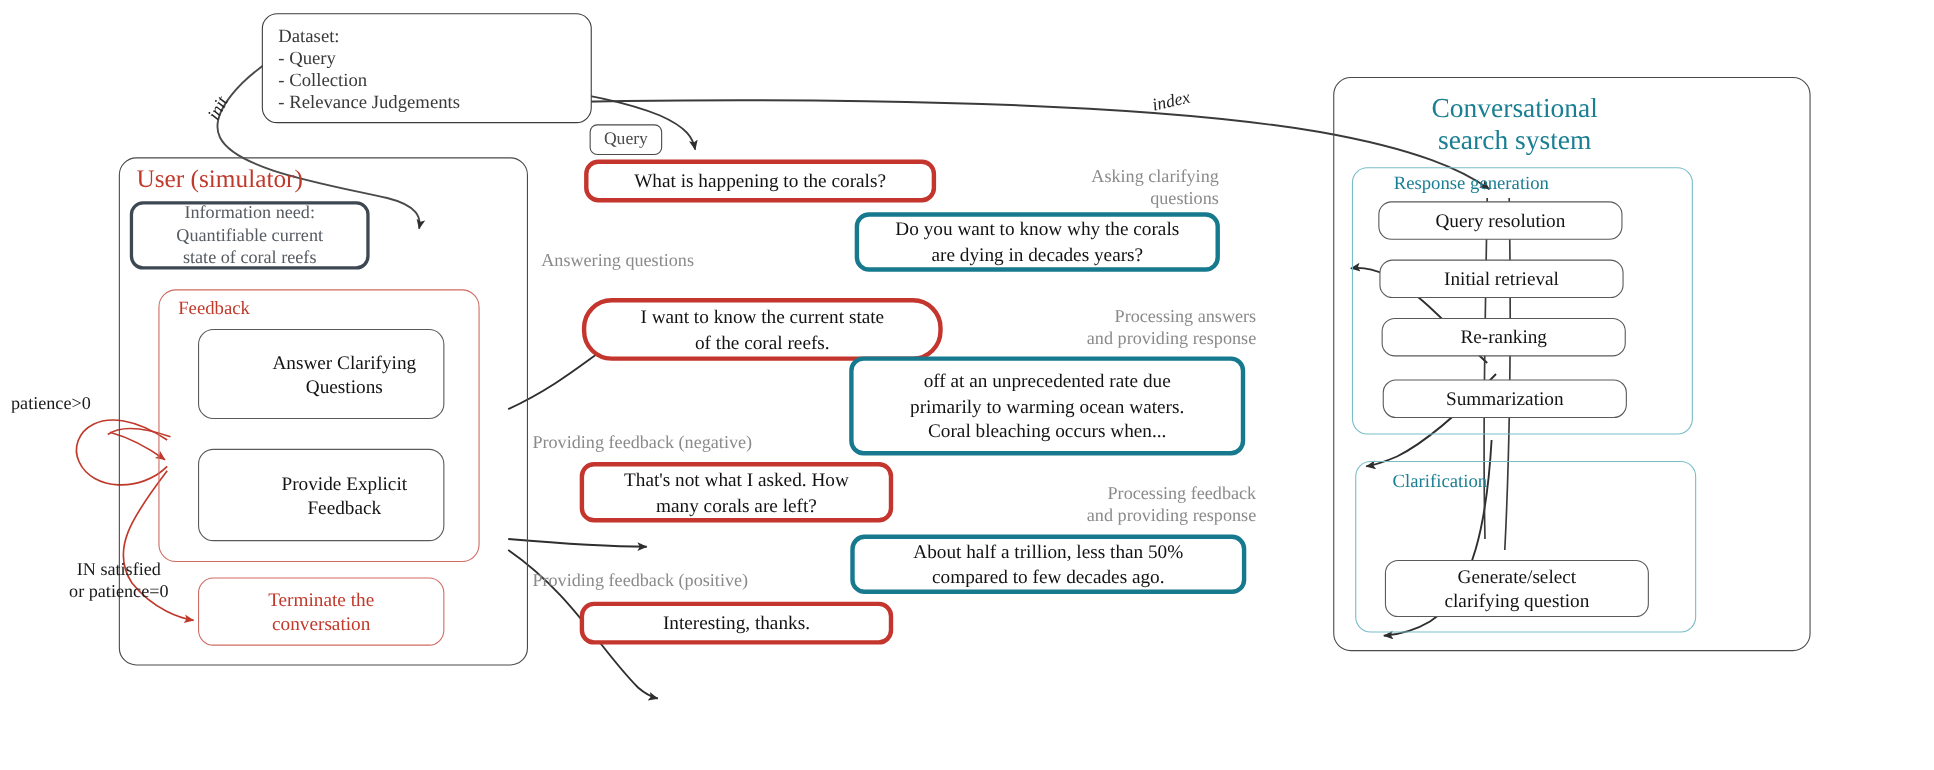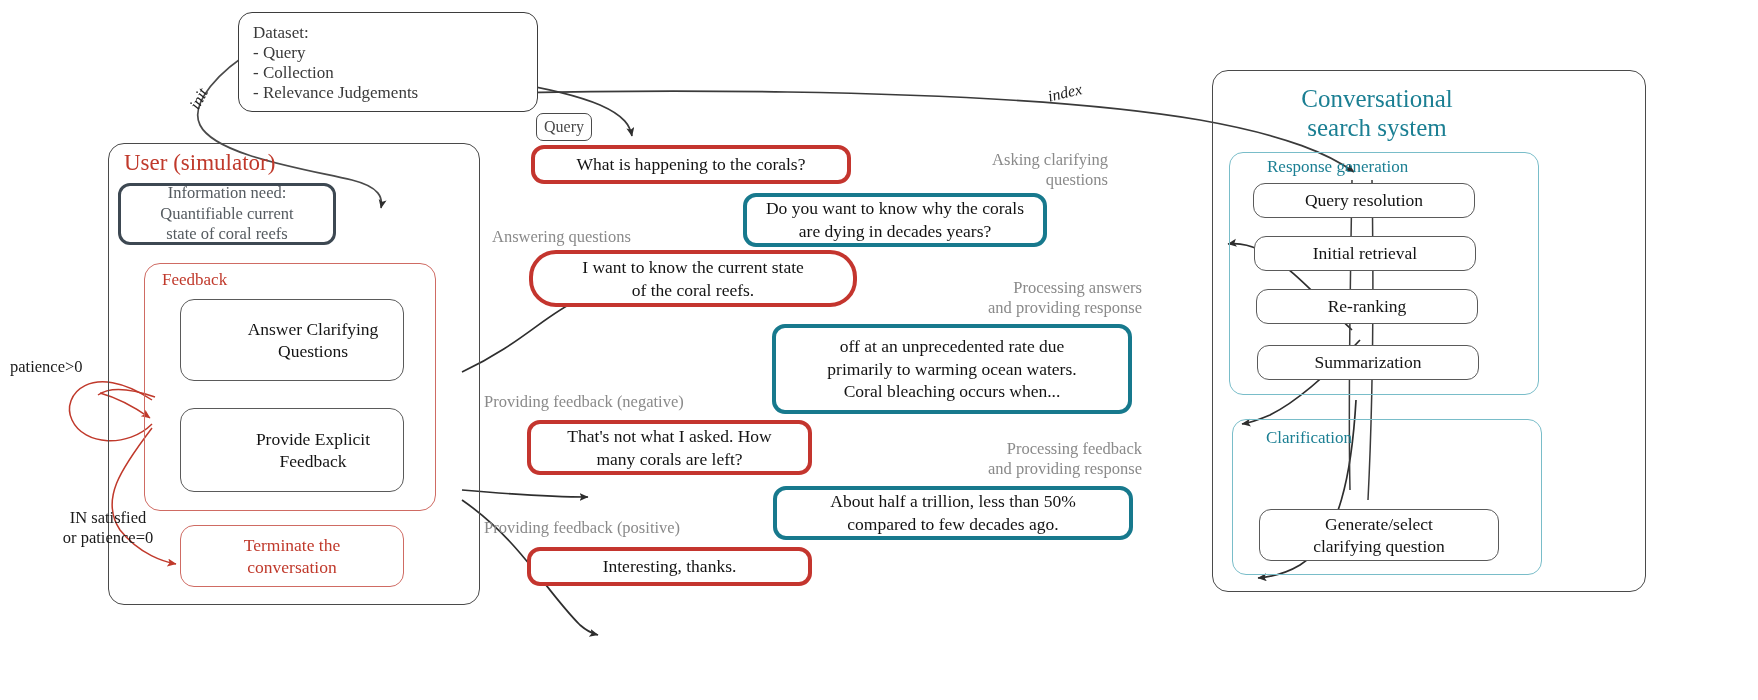--- a/index.html
+++ b/index.html
@@ -262,21 +262,21 @@
     <div>Dataset:</div>
     <div>- Query</div>
     <div>- Collection</div>
     <div>- Relevance Judgements</div>
   </div>
 
   <div class="abs edge-label italic rot-init" style="left:186px; top:104px;">init</div>
 
   <div class="abs edge-label italic rot-index" style="left:1046px; top:88px;">index</div>
 
-  <div class="abs query-pill" style="left:536px; top:113px; width:56px; height:28px;">Query</div>
+  <div class="abs query-pill" style="left:536px; top:113px; width:66px; height:28px;">Query</div>
 
   <div class="abs panel" style="left:108px; top:143px; width:372px; height:462px;"></div>
 
   <div class="abs title-red" style="left:124px; top:150px;">User (simulator)</div>
 
   <div class="abs info-need" style="left:118px; top:183px; width:218px; height:62px;">
     <div>Information need:</div>
     <div>Quantifiable current</div>
     <div>state of coral reefs</div>
   </div>
@@ -303,26 +303,26 @@
 
   <div class="abs cond-label" style="left:48px; top:508px; width:120px;">
     <div>IN satisfied</div>
     <div>or patience=0</div>
   </div>
 
   <div class="abs bubble bubble-user" style="left:531px; top:145px; width:320px; height:39px;">
     <div>What is happening to the corals?</div>
   </div>
 
-  <div class="abs bubble bubble-sys" style="left:743px; top:193px; width:304px; height:54px;">
+  <div class="abs bubble bubble-sys" style="left:777px; top:193px; width:332px; height:54px;">
     <div>Do you want to know why the corals</div>
     <div>are dying in decades years?</div>
   </div>
 
-  <div class="abs bubble bubble-user" style="left:529px; top:250px; width:328px; height:57px;border-radius:27px;">
+  <div class="abs bubble bubble-user" style="left:529px; top:271px; width:328px; height:57px;border-radius:27px;">
     <div>I want to know the current state</div>
     <div>of the coral reefs.</div>
   </div>
 
   <div class="abs bubble bubble-sys" style="left:772px; top:324px; width:360px; height:90px;">
     <div>off at an unprecedented rate due</div>
     <div>primarily to warming ocean waters.</div>
     <div>Coral bleaching occurs when...</div>
   </div>
 

